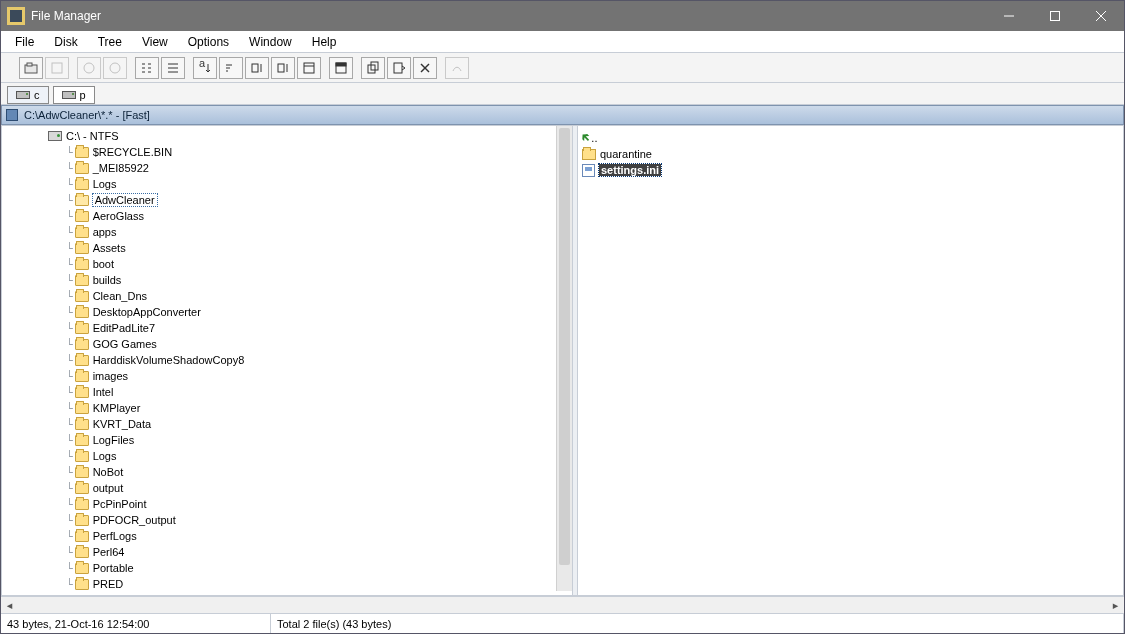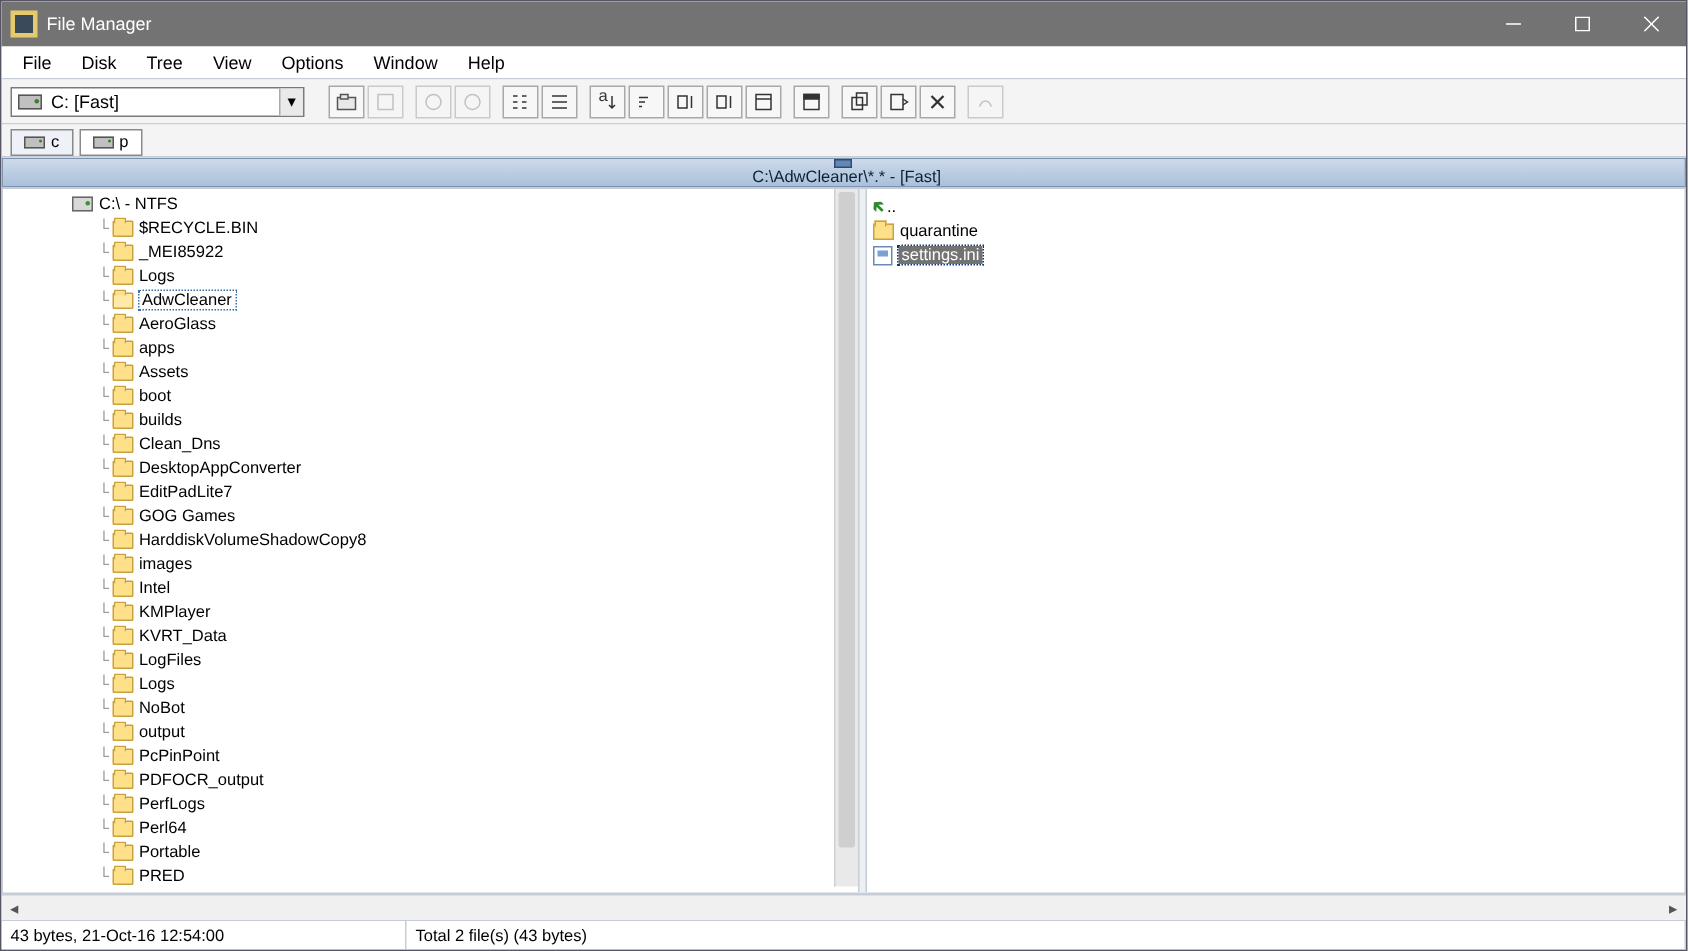--- a/index.html
+++ b/index.html
@@ -32,21 +32,21 @@
 .tb-group { display: flex; gap: 2px; margin-left: 4px; }
 
 
 .drivetabs { height: 22px; background: #f4f4f4; border-bottom: 1px solid #c7cdd6; display: flex; align-items: flex-end; padding-left: 6px; gap: 4px; }
 .drive-tab { display: flex; align-items: center; border: 1px solid #8a8a8a; background: #fff; height: 18px; padding: 0 8px; font-size: 11px; }
 .drive-tab .dicon { width: 14px; height: 8px; background: #c0c0c0; border: 1px solid #555; margin-right: 4px; position:relative;}
 .drive-tab .dicon::after{content:"";position:absolute;right:1px;top:1px;width:2px;height:2px;background:#3a7f2a;border-radius:50%;}
 .drive-tab.active { background: #eef2f8; }
 
 
-.panel-head { height: 20px; background: linear-gradient(#cddaea,#aac0db); border: 1px solid #7e93ae; display: flex; align-items: center; padding-left: 4px; color: #0b2138; font-size: 12px; flex-direction: column; }
+.panel-head { height: 20px; background: linear-gradient(#cddaea,#aac0db); border: 1px solid #7e93ae; display: flex; align-items: center; padding-left: 4px; color: #0b2138; font-size: 12px; }
 .panel-head .phicon { width: 12px; height: 12px; background: #6488b5; margin-right: 6px; border: 1px solid #2d4c72; }
 
 
 .main-wrap { flex: 1; display: flex; flex-direction: column; background: #fff; overflow: hidden; position: relative; }
 .split { flex: 1; display: flex; overflow: hidden; border: 1px solid #c7cdd6; }
 .left-pane { width: 530px; overflow: auto; position: relative; margin-left: 40px; }
 .divider-v { width: 6px; background: #eceff3; border-left: 1px solid #c7cdd6; border-right: 1px solid #c7cdd6; cursor: col-resize; }
 .right-pane { flex: 1; overflow: auto; position: relative; padding: 4px; }
 
 .left-pane .scroll-stub { position: absolute; right: 0; top: 0; width: 16px; height: calc(100% - 4px); background: #e9e9e9; border-left: 1px solid #d0d0d0; }
@@ -64,21 +64,21 @@
 .tree-row.selected .label { outline: 1px dotted #3a6ea5; background: #fff; padding: 0 2px; }
 .tree .indent1 { padding-left: 18px; }
 
 
 .file-row { display: flex; align-items: center; height: 16px; font-size: 12px; }
 .file-row .up-icon { color: #2d8a2d; font-weight: bold; margin-right: 2px; }
 .file-row .folder { width: 14px; height: 11px; background: #ffe08a; border: 1px solid #c9a23e; margin-right: 4px; position: relative; }
 .file-row .folder::before { content: ""; position: absolute; top: -3px; left: 0; width: 6px; height: 3px; background: #ffe08a; border: 1px solid #c9a23e; border-bottom: none; }
 .file-row .ini-icon { width: 13px; height: 13px; background: #fff; border: 1px solid #6a89b8; margin-right: 4px; position: relative; }
 .file-row .ini-icon::after { content: ""; position: absolute; inset: 2px 2px 5px 2px; background: #7aa0d4; }
-.file-row.selected .label { background: #737373; color: #fff; outline: 1px dotted #083a7a; padding: 0 2px; }
+.file-row.selected .label { background: #404040; color: #fff; outline: 1px dotted #083a7a; padding: 0 2px; font-weight: bold; }
 
 
 .hscroll { height: 17px; background: #f0f0f0; border-top: 1px solid #c7cdd6; display: flex; align-items: center; }
 .hscroll .arrow { width: 17px; height: 15px; display: flex; align-items: center; justify-content: center; color: #555; }
 .hscroll .track { flex: 1; height: 15px; background: #f0f0f0; }
 .hscroll .arrow.right { margin-left: auto; }
 
 
 .statusbar { height: 20px; background: #fff; border-top: 1px solid #c7cdd6; display: flex; align-items: center; font-size: 12px; }
 .statusbar .cell { padding: 0 6px; border-right: 1px solid #c7cdd6; height: 100%; display: flex; align-items: center; }
@@ -115,25 +115,20 @@
   <div class="menu-item">File</div>
   <div class="menu-item">Disk</div>
   <div class="menu-item">Tree</div>
   <div class="menu-item">View</div>
   <div class="menu-item">Options</div>
   <div class="menu-item">Window</div>
   <div class="menu-item">Help</div>
 </div>
 
 <div class="toolbar">
-  <div class="drive-combo">
-    <div class="disk-icon"></div>
-    <div class="label">C: [Fast]</div>
-    <div class="dd">▾</div>
-  </div>
   <div class="tb-sep"></div>
   <div class="tb-group">
     <div class="tb-btn">
         <svg viewBox="0 0 14 14">
           <rect x="1" y="4" width="12" height="8" fill="#e8e8e8" stroke="#555"></rect>
           <rect x="3" y="2" width="5" height="3" fill="#e8e8e8" stroke="#555"></rect>
         </svg>
       </div>
     <div class="tb-btn disabled">
         <svg viewBox="0 0 14 14">

